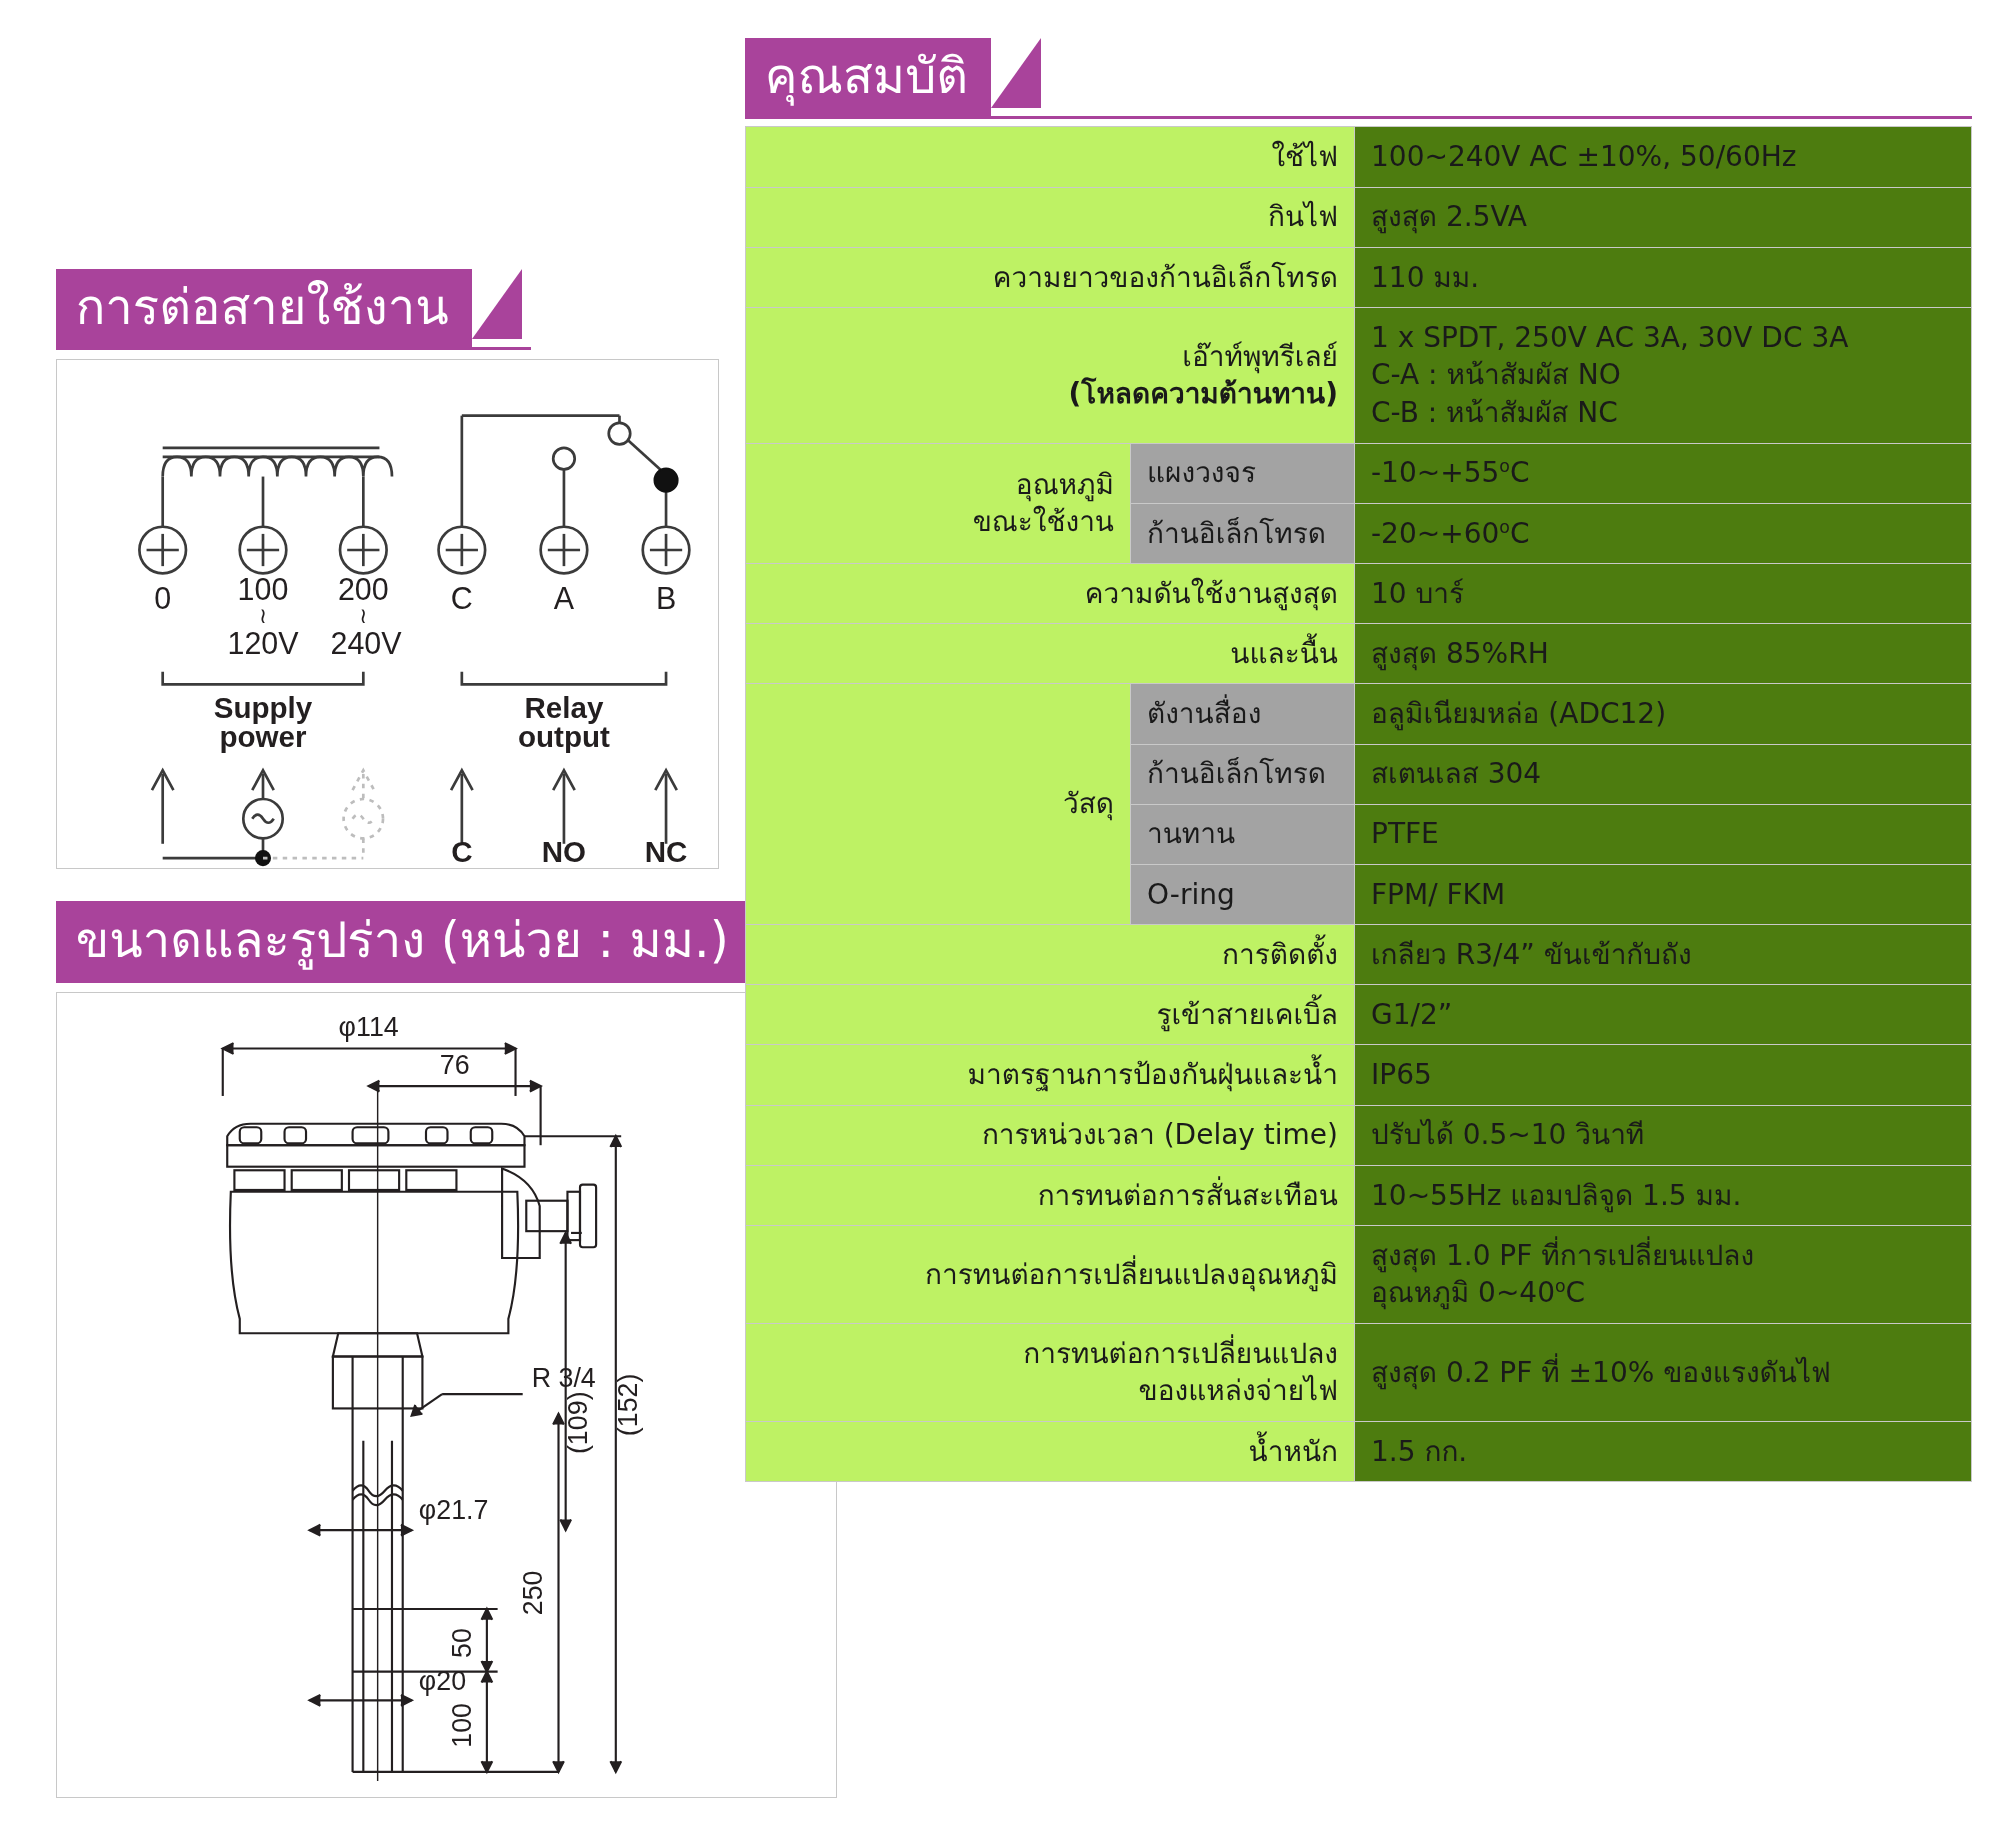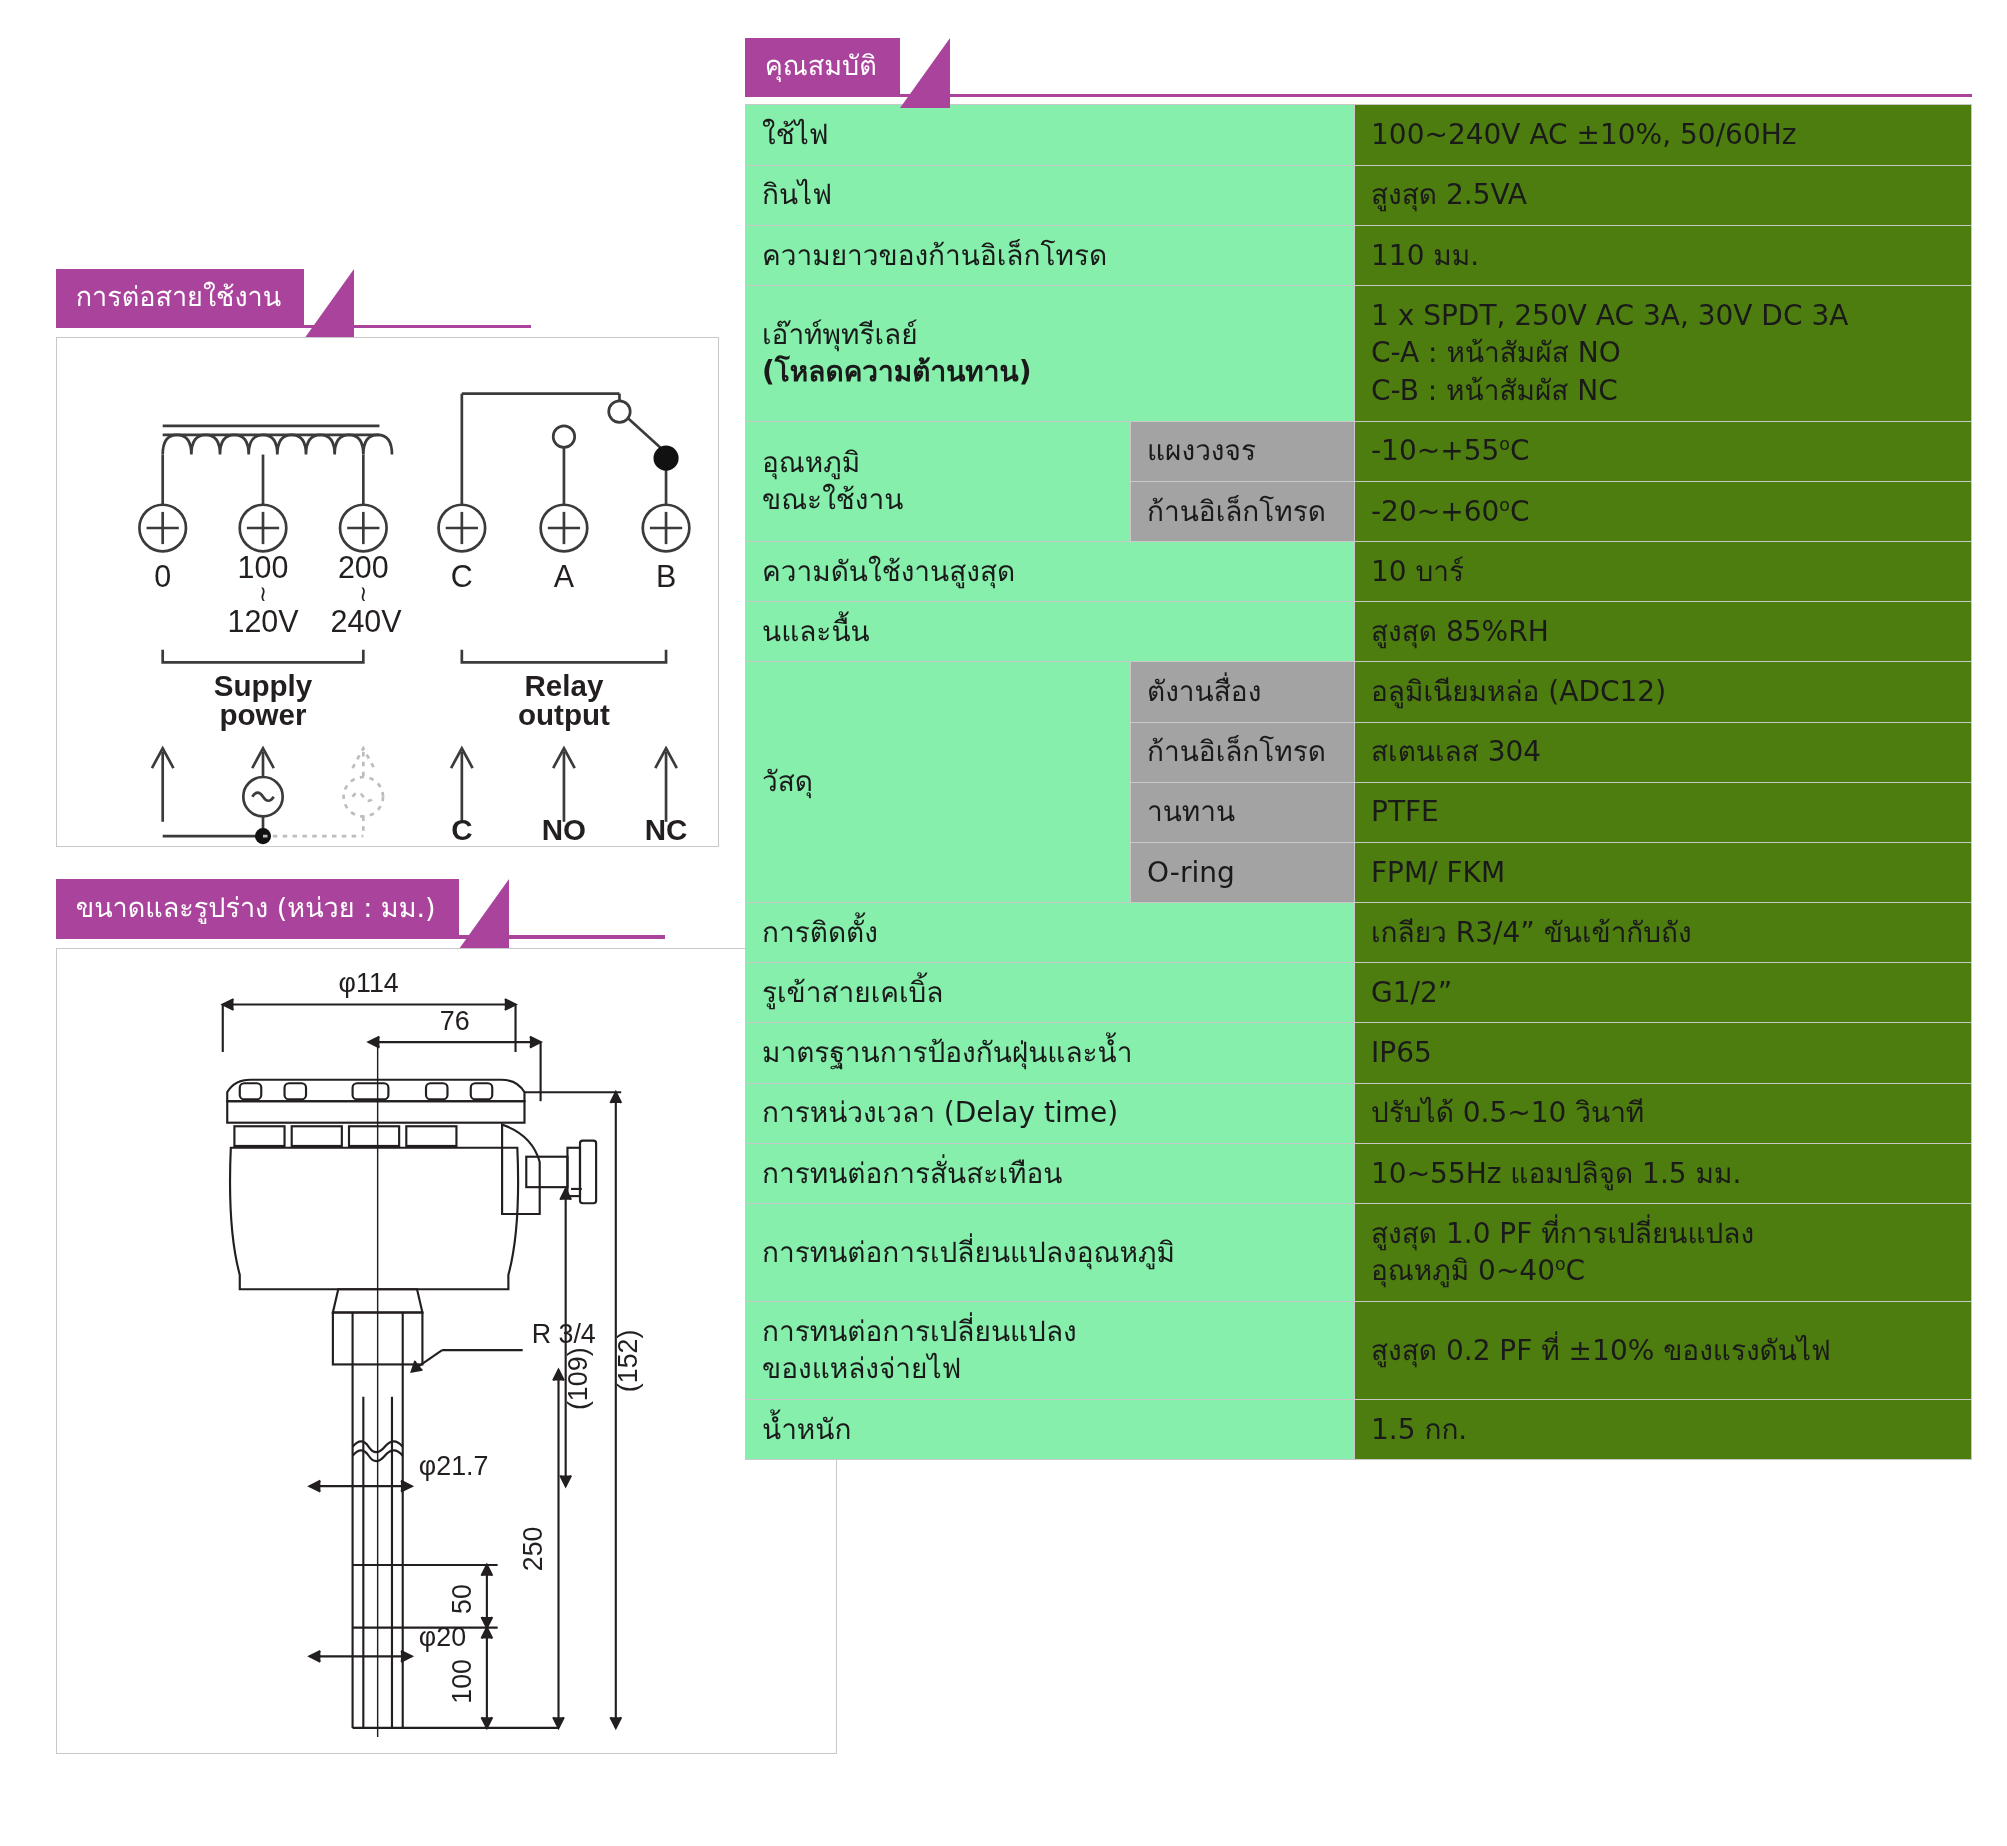--- a/index.html
+++ b/index.html
@@ -14,21 +14,21 @@
     overflow: hidden;
   }
 
   
   .banner-wrap { position: relative; }
   .banner {
     position: relative;
     display: inline-block;
     background: #a9439b;
     color: #ffffff;
-    font-size: 27px;
+    font-size: 49px;
     line-height: 1;
     padding: 14.3px 23px 18px 19.7px;
     white-space: nowrap;
   }
   .banner-tail {
     position: absolute;
     top: 0; right: -50px;
     width: 0; height: 0;
     border-style: solid;
     border-width: 0 0 70px 50px;
@@ -70,21 +70,21 @@
     margin-top: 7.2px;
   }
   table.spec td {
     border: 0.9px solid #c9c9c9;
     padding: 10.7px 16px;
     font-size: 28px;
     line-height: 1.35;
     vertical-align: middle;
     color: #1a1a1a;
   }
-  td.lbl   { background: #86efac; }
+  td.lbl   { background: #bef264; text-align: right; }
   td.sub   { background: #a3a3a3; margin-left: 12px; }
   td.val   { background: #4d7c0f; }
   td.bold  { font-weight: normal; }
   .col-lbl { width: 385px; }
   .col-sub { width: 224px; }
   sup.deg { font-size: 0.62em; vertical-align: super; }
   .l2 { display:block; }
 
   
   svg text { font-family: "Liberation Sans", "DejaVu Sans", sans-serif; fill:#231f20; }

